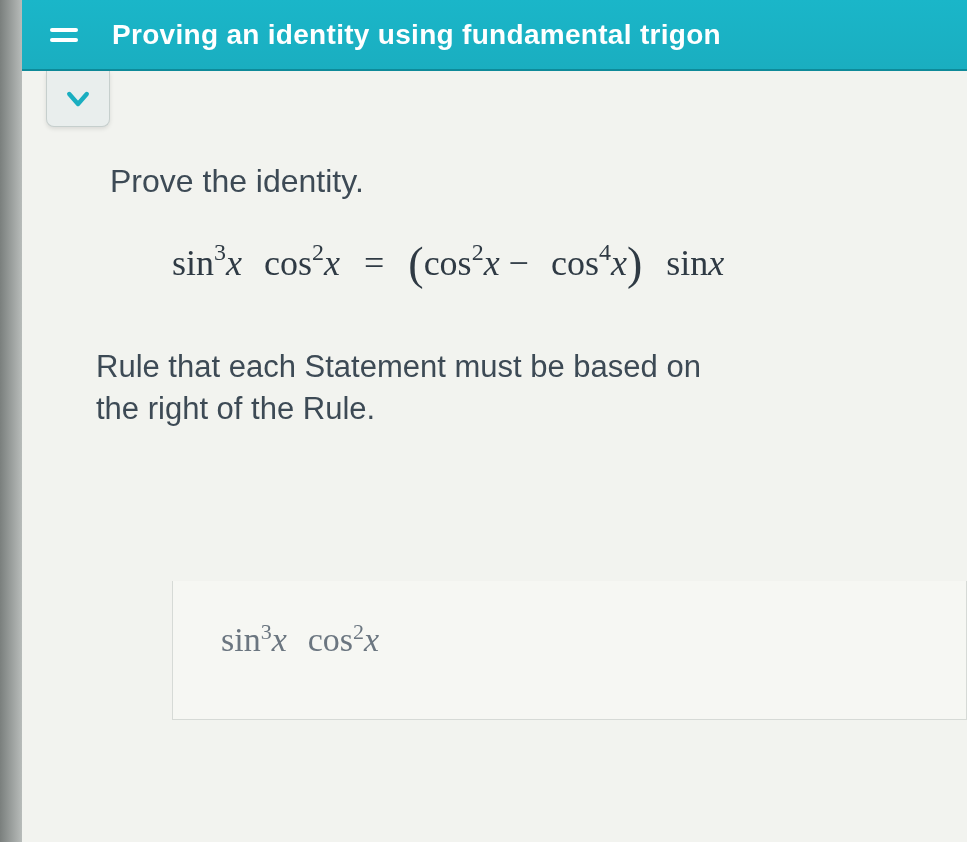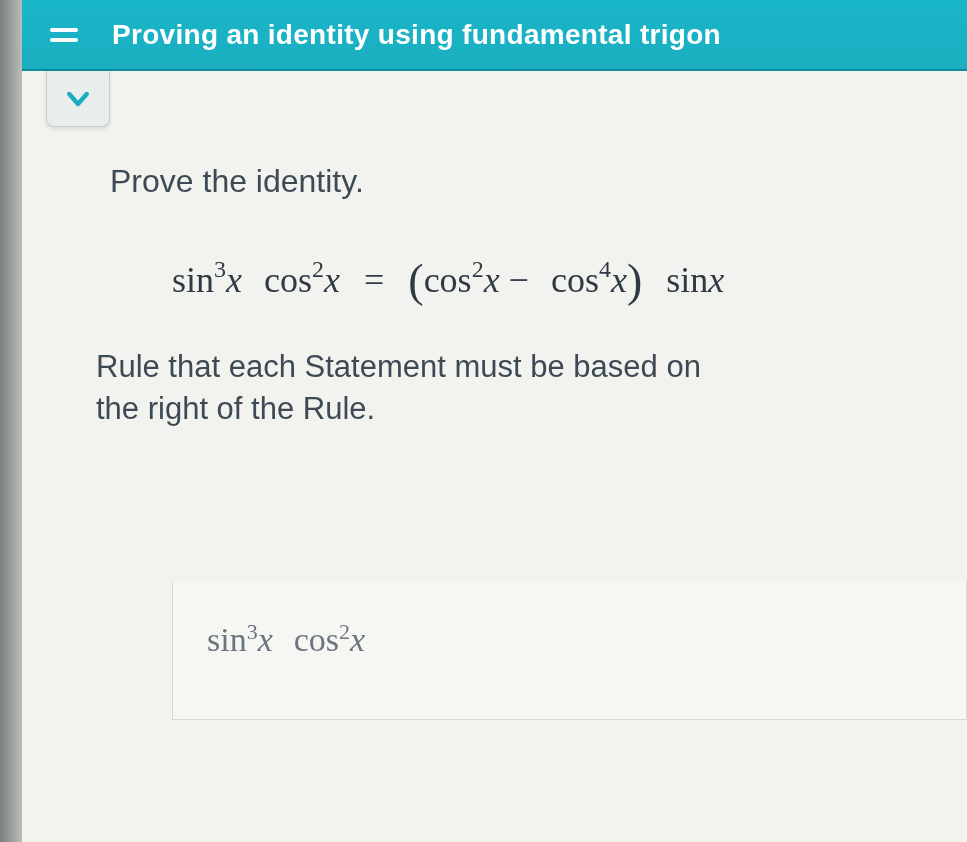--- a/index.html
+++ b/index.html
@@ -68,21 +68,21 @@
   }
   .chevron-tab svg { width: 30px; height: 30px; }
   .instruction {
     position: absolute;
     left: 88px; top: 92px;
     font-size: 32px;
     color: #3d4a55;
   }
   .equation {
     position: absolute;
-    left: 150px; top: 187px;
+    left: 150px; top: 170px;
     font-family: 'Times New Roman', Times, serif;
     font-size: 36px;
     color: #2f3a44;
     white-space: nowrap;
   }
   .equation .func { font-style: normal; }
   .equation .var { font-style: italic; }
   .equation sup { font-size: 24px; vertical-align: super; position: relative; top: -2px; }
   .note {
     position: absolute;
@@ -100,21 +100,21 @@
     background: linear-gradient(to bottom, #177885, #0e646f);
     color: #ffffff;
     font-size: 28px;
     font-weight: 600;
     padding: 28px 38px;
   }
   .statement-body {
     background: #f6f7f3;
     border: 1px solid #d6dad6;
     border-top: none;
-    padding: 38px 38px 60px 34px;
+    padding: 38px 38px 60px 48px;
     font-family: 'Times New Roman', Times, serif;
     font-size: 34px;
     color: #6b7680;
   }
   .statement-body .func { font-style: normal; }
   .statement-body .var { font-style: italic; }
   .statement-body sup { font-size: 22px; vertical-align: super; }
   .paren { font-family: 'Times New Roman', serif; font-size: 46px; line-height: 0; position: relative; top: 4px; }
 </style>
 </head>

